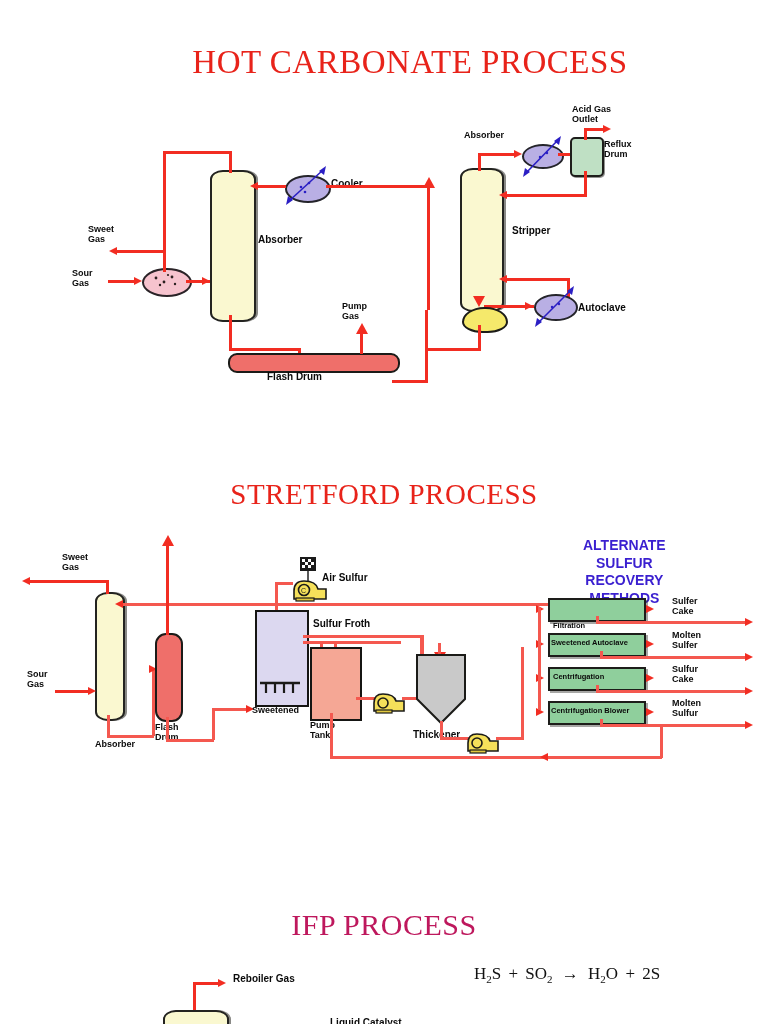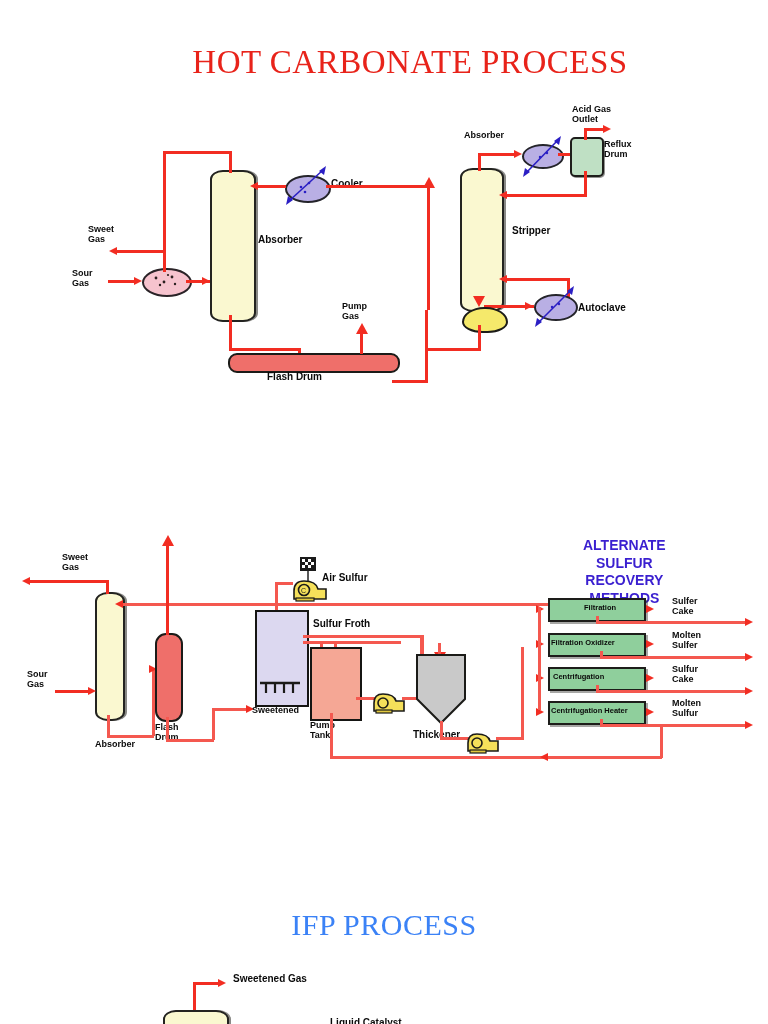--- a/index.html
+++ b/index.html
@@ -5,21 +5,21 @@
 <style>
   html,body{margin:0;padding:0;background:#ffffff;}
   body{width:768px;height:1024px;position:relative;overflow:hidden;
        font-family:"Liberation Sans",sans-serif;}
   .page{position:relative;width:768px;height:1024px;background:#fff;}
 
   
   .title{position:absolute;width:100%;text-align:center;
          font-family:"Liberation Serif",serif;font-weight:400;}
   .title-red{color:#e8231a;}
-  .title-blue{color:#3b82f6;}
+  .title-blue{color:#be185d;}
 
   
   .dg{position:absolute;}
   .lbl{position:absolute;font-family:"Liberation Sans",sans-serif;
        font-weight:bold;color:#0a0a0a;line-height:1.08;white-space:pre-line;}
   .lbl-sm{font-size:9px;}
   .lbl-xs{font-size:7.5px;}
   .lbl-md{font-size:10px;}
 
   
@@ -178,20 +178,21 @@
     <div class="ah ah-r ah-sm" style="left:525px;top:207px;"></div>
     <div class="ah ah-d" style="left:473px;top:201px;"></div>
 
     <div class="sump" style="left:462px;top:212px;width:42px;height:22px;
                 border-radius:50% 50% 46% 46%/60% 60% 44% 44%;"></div>
 
     <div class="pipe pipe-v" style="left:478px;top:230px;height:26px;"></div>
     <div class="pipe pipe-h" style="left:425px;top:253px;width:56px;"></div>
   </div>
 
+  <div class="title title-red" style="top:478px;font-size:29px;letter-spacing:.5px;">STRETFORD PROCESS</div>
 
   <div class="dg" style="left:0;top:525px;width:768px;height:260px;">
 
     <div class="column" style="left:95px;top:67px;width:26px;height:125px;"></div>
     <div class="lbl lbl-sm" style="left:95px;top:215px;">Absorber</div>
 
     <div class="lbl lbl-sm" style="left:62px;top:28px;">Sweet
 Gas</div>
     <div class="pipe pipe-v" style="left:106px;top:55px;height:14px;"></div>
     <div class="pipe pipe-h" style="left:30px;top:55px;width:78px;"></div>
@@ -294,42 +295,42 @@
     </svg>
     <div class="pipe pipe-h pipe-thin" style="left:496px;top:212px;width:28px;"></div>
     <div class="pipe pipe-v pipe-thin" style="left:521px;top:122px;height:92px;"></div>
 
     <div class="lbl" style="left:556px;top:12px;font-size:14px;color:#3a1fd0;text-align:center;line-height:1.25;margin-left:27px;">ALTERNATE
 SULFUR
 RECOVERY
 METHODS</div>
 
     <div class="box-green" style="left:548px;top:73px;width:94px;height:20px;"></div>
-    <div class="lbl lbl-xs" style="left:553px;top:79px;margin-left:31px;">Filtration</div>
+    <div class="lbl lbl-xs" style="left:553px;top:97px;">Filtration</div>
     <div class="lbl lbl-sm" style="left:672px;top:72px;">Sulfer
 Cake</div>
     <div class="ah ah-r ah-sm" style="left:536px;top:80px;"></div>
     <div class="ah ah-r ah-sm" style="left:646px;top:80px;"></div>
 
     <div class="box-green" style="left:548px;top:108px;width:94px;height:20px;"></div>
-    <div class="lbl lbl-xs" style="left:551px;top:114px;">Filtration Oxidizer</div>
+    <div class="lbl lbl-xs" style="left:551px;top:114px;">Sweetened Autoclave</div>
     <div class="lbl lbl-sm" style="left:672px;top:106px;">Molten
 Sulfer</div>
     <div class="ah ah-r ah-sm" style="left:536px;top:115px;"></div>
     <div class="ah ah-r ah-sm" style="left:646px;top:115px;"></div>
 
     <div class="box-green" style="left:548px;top:142px;width:94px;height:20px;"></div>
     <div class="lbl lbl-xs" style="left:553px;top:148px;">Centrifugation</div>
     <div class="lbl lbl-sm" style="left:672px;top:140px;">Sulfur
 Cake</div>
     <div class="ah ah-r ah-sm" style="left:536px;top:149px;"></div>
     <div class="ah ah-r ah-sm" style="left:646px;top:149px;"></div>
 
     <div class="box-green" style="left:548px;top:176px;width:94px;height:20px;"></div>
-    <div class="lbl lbl-xs" style="left:551px;top:182px;">Centrifugation Heater</div>
+    <div class="lbl lbl-xs" style="left:551px;top:182px;">Centrifugation Blower</div>
     <div class="lbl lbl-sm" style="left:672px;top:174px;">Molten
 Sulfur</div>
     <div class="ah ah-r ah-sm" style="left:536px;top:183px;"></div>
     <div class="ah ah-r ah-sm" style="left:646px;top:183px;"></div>
 
     <div class="pipe pipe-v pipe-thin" style="left:538px;top:82px;height:103px;"></div>
 
     <div class="pipe pipe-h pipe-thin" style="left:596px;top:96px;width:152px;"></div>
     <div class="ah ah-r ah-sm" style="left:745px;top:93px;"></div>
     <div class="pipe pipe-v pipe-thin" style="left:596px;top:91px;height:7px;"></div>
@@ -349,24 +350,39 @@
     <div class="pipe pipe-v pipe-thin" style="left:660px;top:199px;height:34px;"></div>
     <div class="pipe pipe-h pipe-thin" style="left:330px;top:231px;width:332px;"></div>
     <div class="ah ah-l ah-sm" style="left:540px;top:228px;"></div>
     <div class="pipe pipe-v pipe-thin" style="left:330px;top:188px;height:45px;"></div>
   </div>
 
   <div class="title title-blue" style="top:908px;font-size:30px;letter-spacing:.5px;">IFP PROCESS</div>
 
   <div class="dg" style="left:0;top:960px;width:768px;height:64px;">
 
-    <div class="lbl lbl-md" style="left:233px;top:14px;">Sweetened Gas</div>
+    <div class="lbl lbl-md" style="left:233px;top:14px;">Reboiler Gas</div>
     <div class="pipe pipe-h" style="left:193px;top:22px;width:28px;"></div>
     <div class="ah ah-r ah-sm" style="left:218px;top:19px;"></div>
     <div class="pipe pipe-v" style="left:193px;top:22px;height:30px;"></div>
 
     <div class="column" style="left:163px;top:50px;width:62px;height:40px;"></div>
 
     <div class="lbl lbl-md" style="left:330px;top:58px;">Liquid Catalyst</div>
 
+    <div class="dg" style="left:474px;top:4px;font-family:'Liberation Serif',serif;font-size:17px;color:#111;white-space:nowrap;">
+      <span>
+        <span>H</span><sub style="font-size:11px;">2</sub><span>S</span>
+      </span>
+      <span style="margin:0 3px;">+</span>
+      <span>
+        <span>SO</span><sub style="font-size:11px;">2</sub>
+      </span>
+      <span style="margin:0 5px;">→</span>
+      <span>
+        <span>H</span><sub style="font-size:11px;">2</sub><span>O</span>
+      </span>
+      <span style="margin:0 3px;">+</span>
+      <span>2S</span>
+    </div>
   </div>
 
 </div>
 
 </body></html>

